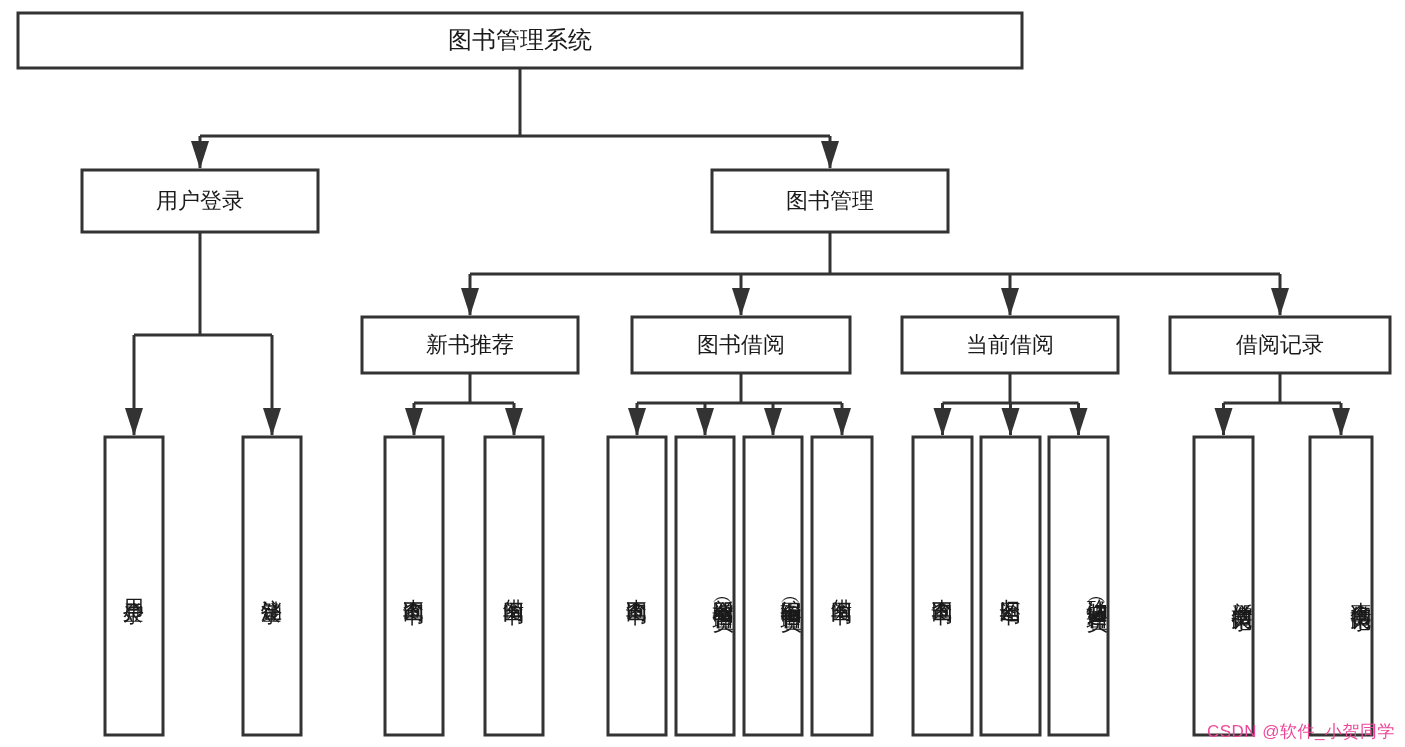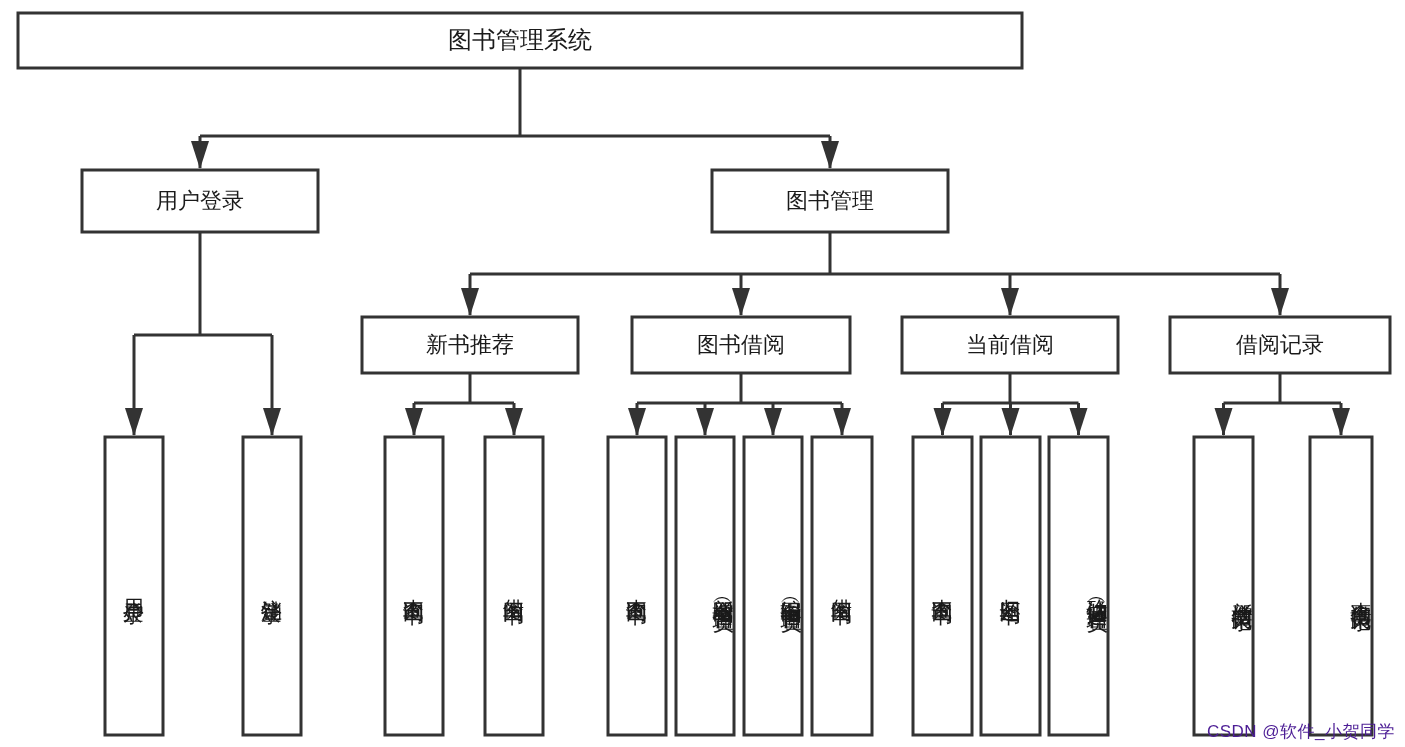--- a/index.html
+++ b/index.html
@@ -67,21 +67,21 @@
   }
   .leaf-label.centered {
     align-items: center;
   }
   #watermark {
     position: absolute;
     right: 10px;
     bottom: 4px;
     font-family: "Liberation Sans", "DejaVu Sans", sans-serif;
     font-size: 17px;
-    color: #4c1d95;
+    color: #ec4899;
     letter-spacing: 0.5px;
     white-space: nowrap;
   }
 </style>
 </head>
 <body>
 
 <svg id="diagram-canvas" viewBox="0 0 1405 747" xmlns="http://www.w3.org/2000/svg">
   <g id="connector-layer">
       <line x1="520" y1="68" x2="520" y2="136" class="connector"></line>

